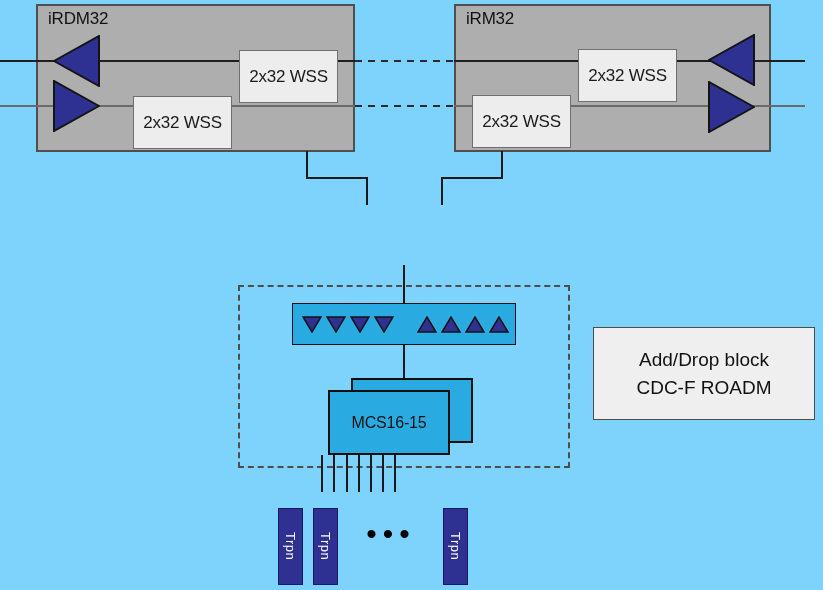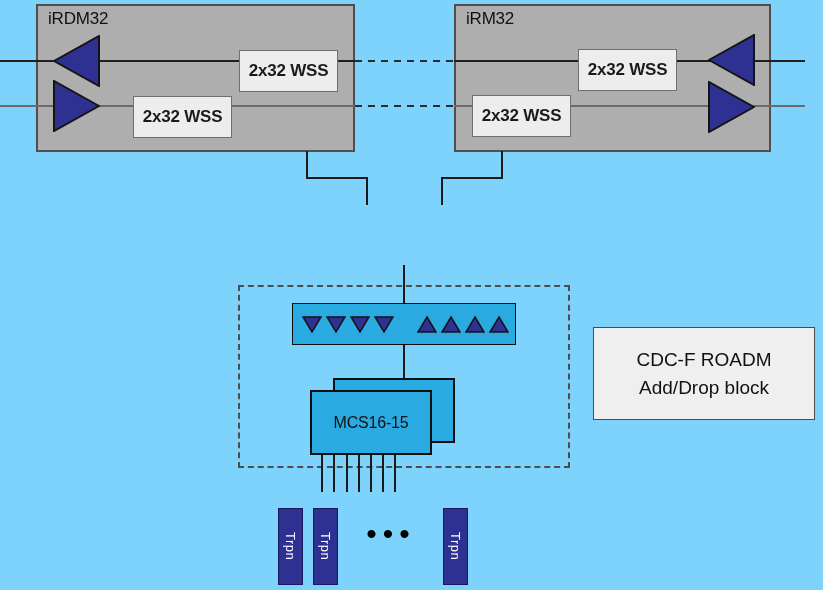--- a/index.html
+++ b/index.html
@@ -11,44 +11,44 @@
   .node{position:absolute;background:#aeaeae;border:2px solid #4f4f4f;box-sizing:border-box;z-index:1;}
   #node-left{left:36px;top:4px;width:319px;height:148px;}
   #node-right{left:454px;top:4px;width:317px;height:148px;}
   .node-title{position:absolute;left:12px;top:5px;font-size:17px;font-weight:500;letter-spacing:-0.2px;color:#111;z-index:4;}
   
   .fline{position:absolute;height:2px;z-index:2;}
   .fline.top{background:#1f1f1f;}
   .fline.bot{background:#6a6a6a;}
   .fline.dash{background:repeating-linear-gradient(90deg,#2b2b2b 0 7px,transparent 7px 13px);}
   
-  .wss{position:absolute;width:99px;height:42px;background:#ededed;border:1px solid #6f6f6f;
+  .wss{position:absolute;width:99px;height:53px;background:#ededed;border:1px solid #6f6f6f;
        box-sizing:border-box;display:flex;align-items:center;justify-content:center;
-       font-size:17px;letter-spacing:-0.2px;color:#1a1a1a;z-index:3;font-weight:bold;}
+       font-size:17px;letter-spacing:-0.2px;color:#1a1a1a;z-index:3;}
   
   .amp{position:absolute;z-index:3;line-height:0;}
   
   .conn-v{position:absolute;width:2px;background:#1a1a1a;z-index:2;}
   .conn-h{position:absolute;height:2px;background:#1a1a1a;z-index:2;}
   
   #fiber-shuffle{position:absolute;left:343px;top:204px;width:121px;height:61px;background:#58595b;
        border:1px solid #3a3a3a;box-sizing:border-box;display:flex;flex-direction:column;
        align-items:center;justify-content:center;color:#fff;font-size:19px;line-height:1.25;z-index:3;}
   
   #adddrop-outline{position:absolute;left:238px;top:285px;width:332px;height:183px;
        border:2px dashed #4d4d4d;box-sizing:border-box;z-index:1;}
   
   #blue-bar{position:absolute;left:292px;top:303px;width:224px;height:42px;background:#29abe2;
        border:1.5px solid #0f0f0f;box-sizing:border-box;z-index:3;}
   .tri-row{position:absolute;top:12px;display:flex;gap:4px;line-height:0;}
   .tri-row.left{left:9px;}
   .tri-row.right{left:124px;}
   
   .mcs-box{position:absolute;width:122px;height:65px;background:#29abe2;border:2px solid #0f0f0f;
-       box-sizing:border-box;z-index:3;}
+       box-sizing:border-box;z-index:3;margin-left:18px;}
   #mcs-back{left:333px;top:378px;}
   #mcs-front{left:310px;top:390px;z-index:4;display:flex;align-items:center;justify-content:center;
        font-size:16px;letter-spacing:-0.2px;color:#111;}
   .dropline{position:absolute;width:2px;height:37px;top:455px;background:#1a1a1a;z-index:2;}
   
   .trpn{position:absolute;top:508px;width:25px;height:77px;background:#2e3192;border:1px solid #17195c;
        box-sizing:border-box;display:flex;align-items:center;justify-content:center;z-index:3;}
   .trpn span{writing-mode:vertical-rl;text-orientation:mixed;color:#fff;font-size:13px;letter-spacing:0.5px;}
   #dots{position:absolute;left:356px;top:519px;width:70px;text-align:center;font-size:30px;
        letter-spacing:6px;color:#000;z-index:3;line-height:1;}
@@ -164,17 +164,17 @@
   </div>
   <div class="trpn" style="left:313px;">
     <span>Trpn</span>
   </div>
   <div id="dots">•••</div>
   <div class="trpn" style="left:443px;">
     <span>Trpn</span>
   </div>
 
   <div id="callout">
+    <span>Add/Drop block</span>
     <span>CDC-F ROADM</span>
-    <span>Add/Drop block</span>
   </div>
 
 </div>
 
 </body></html>

